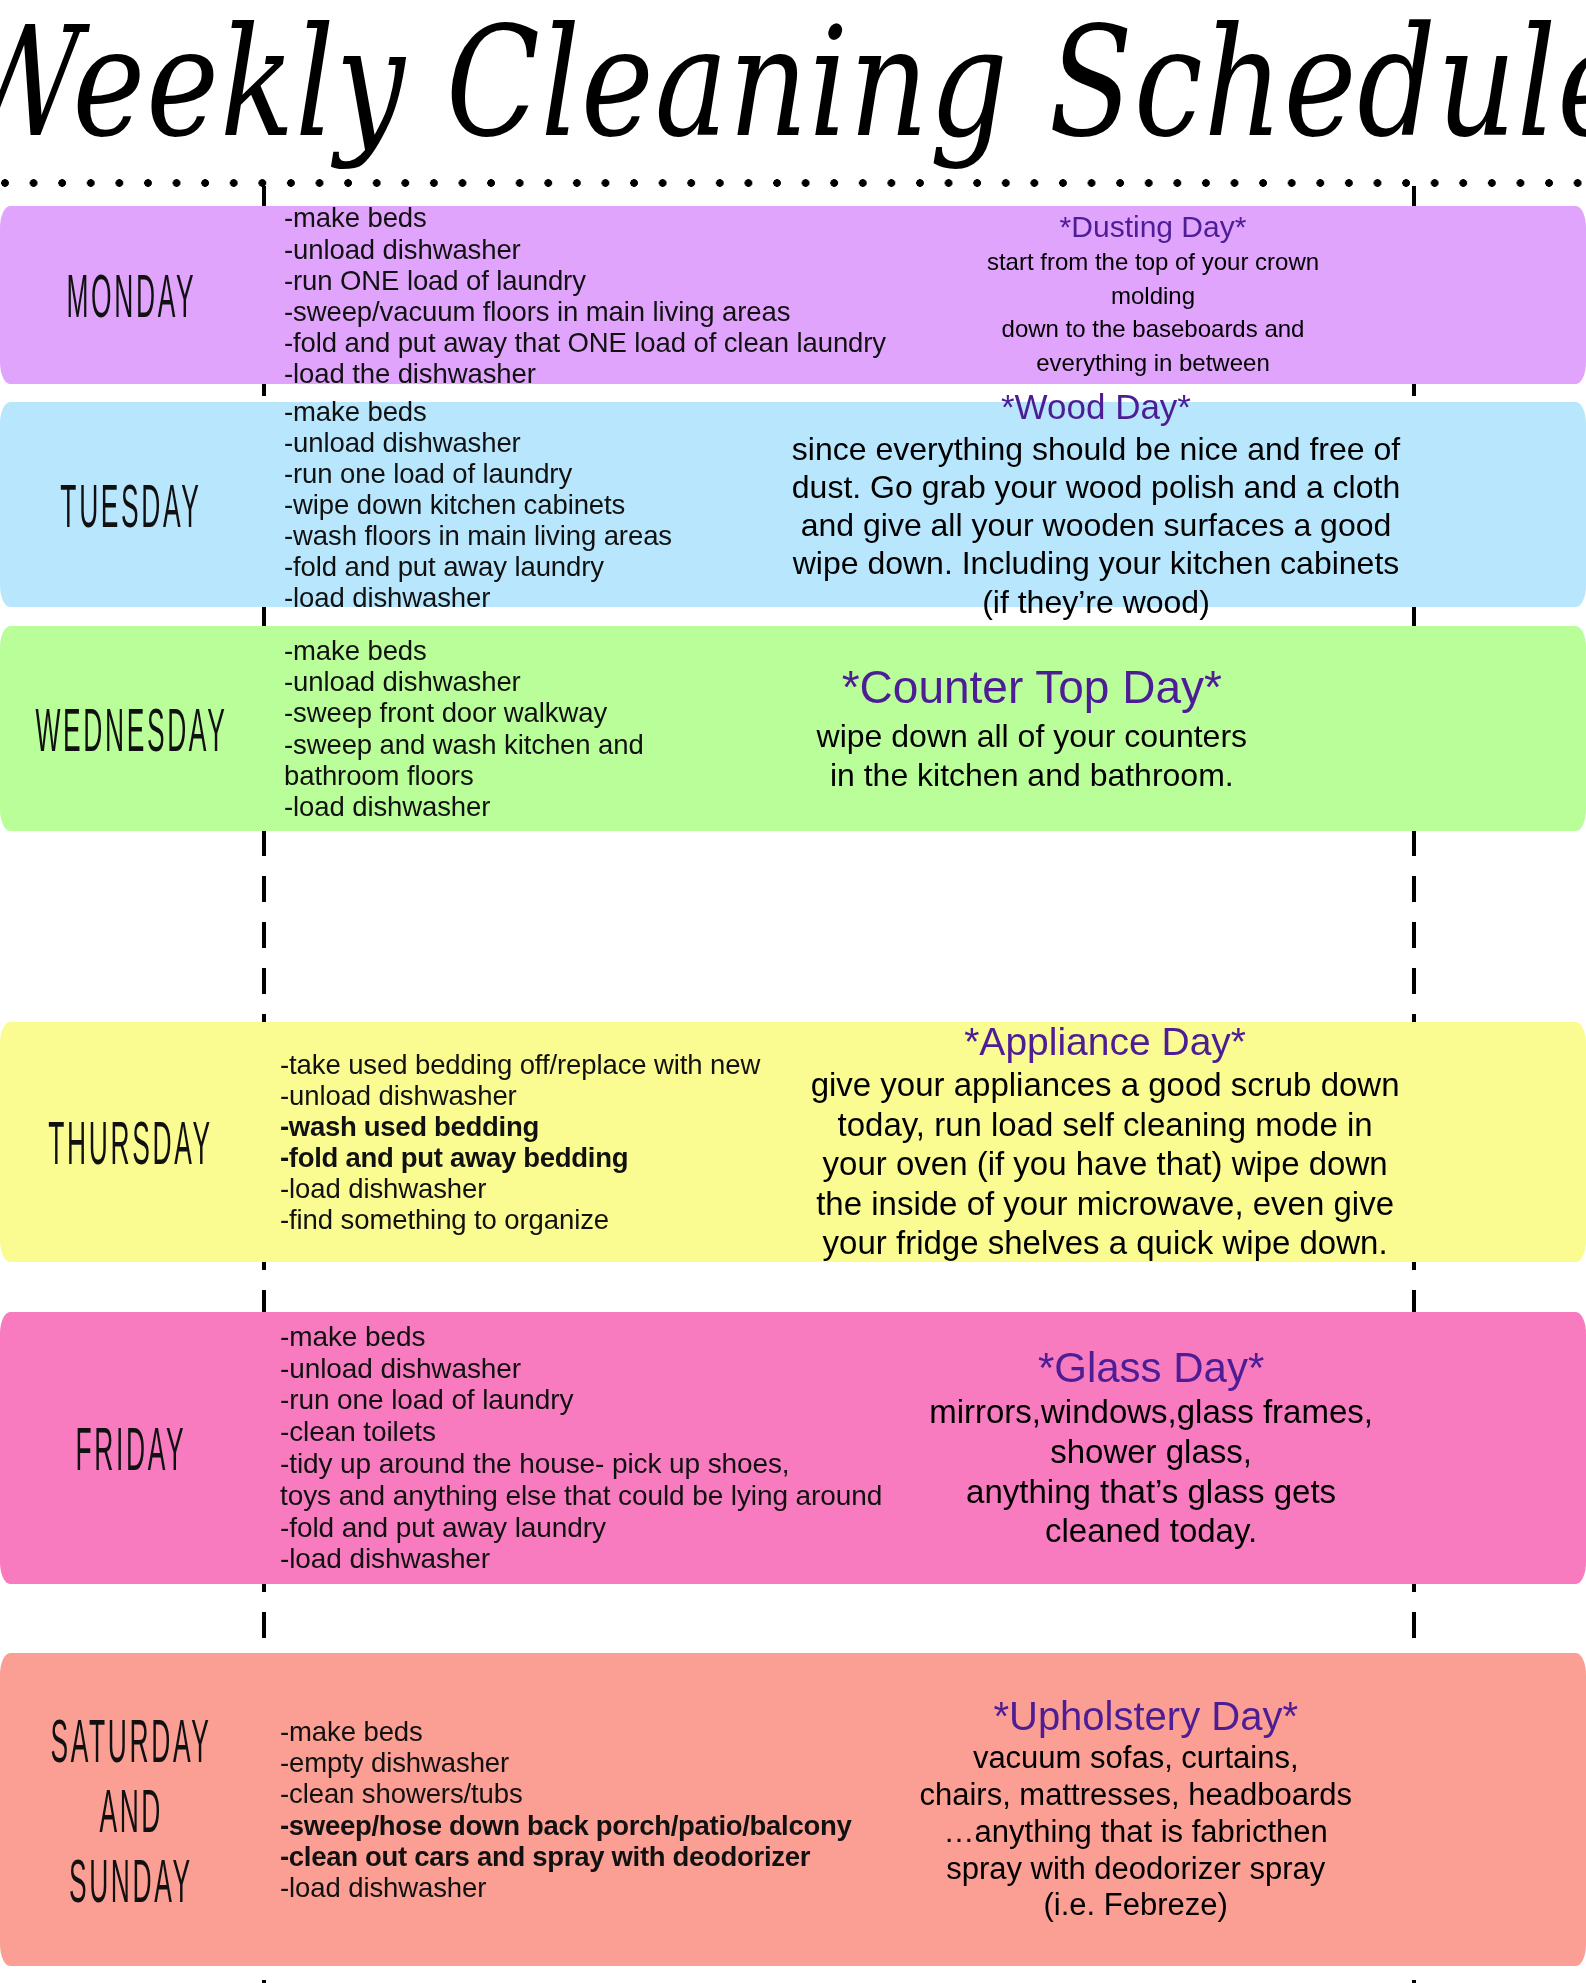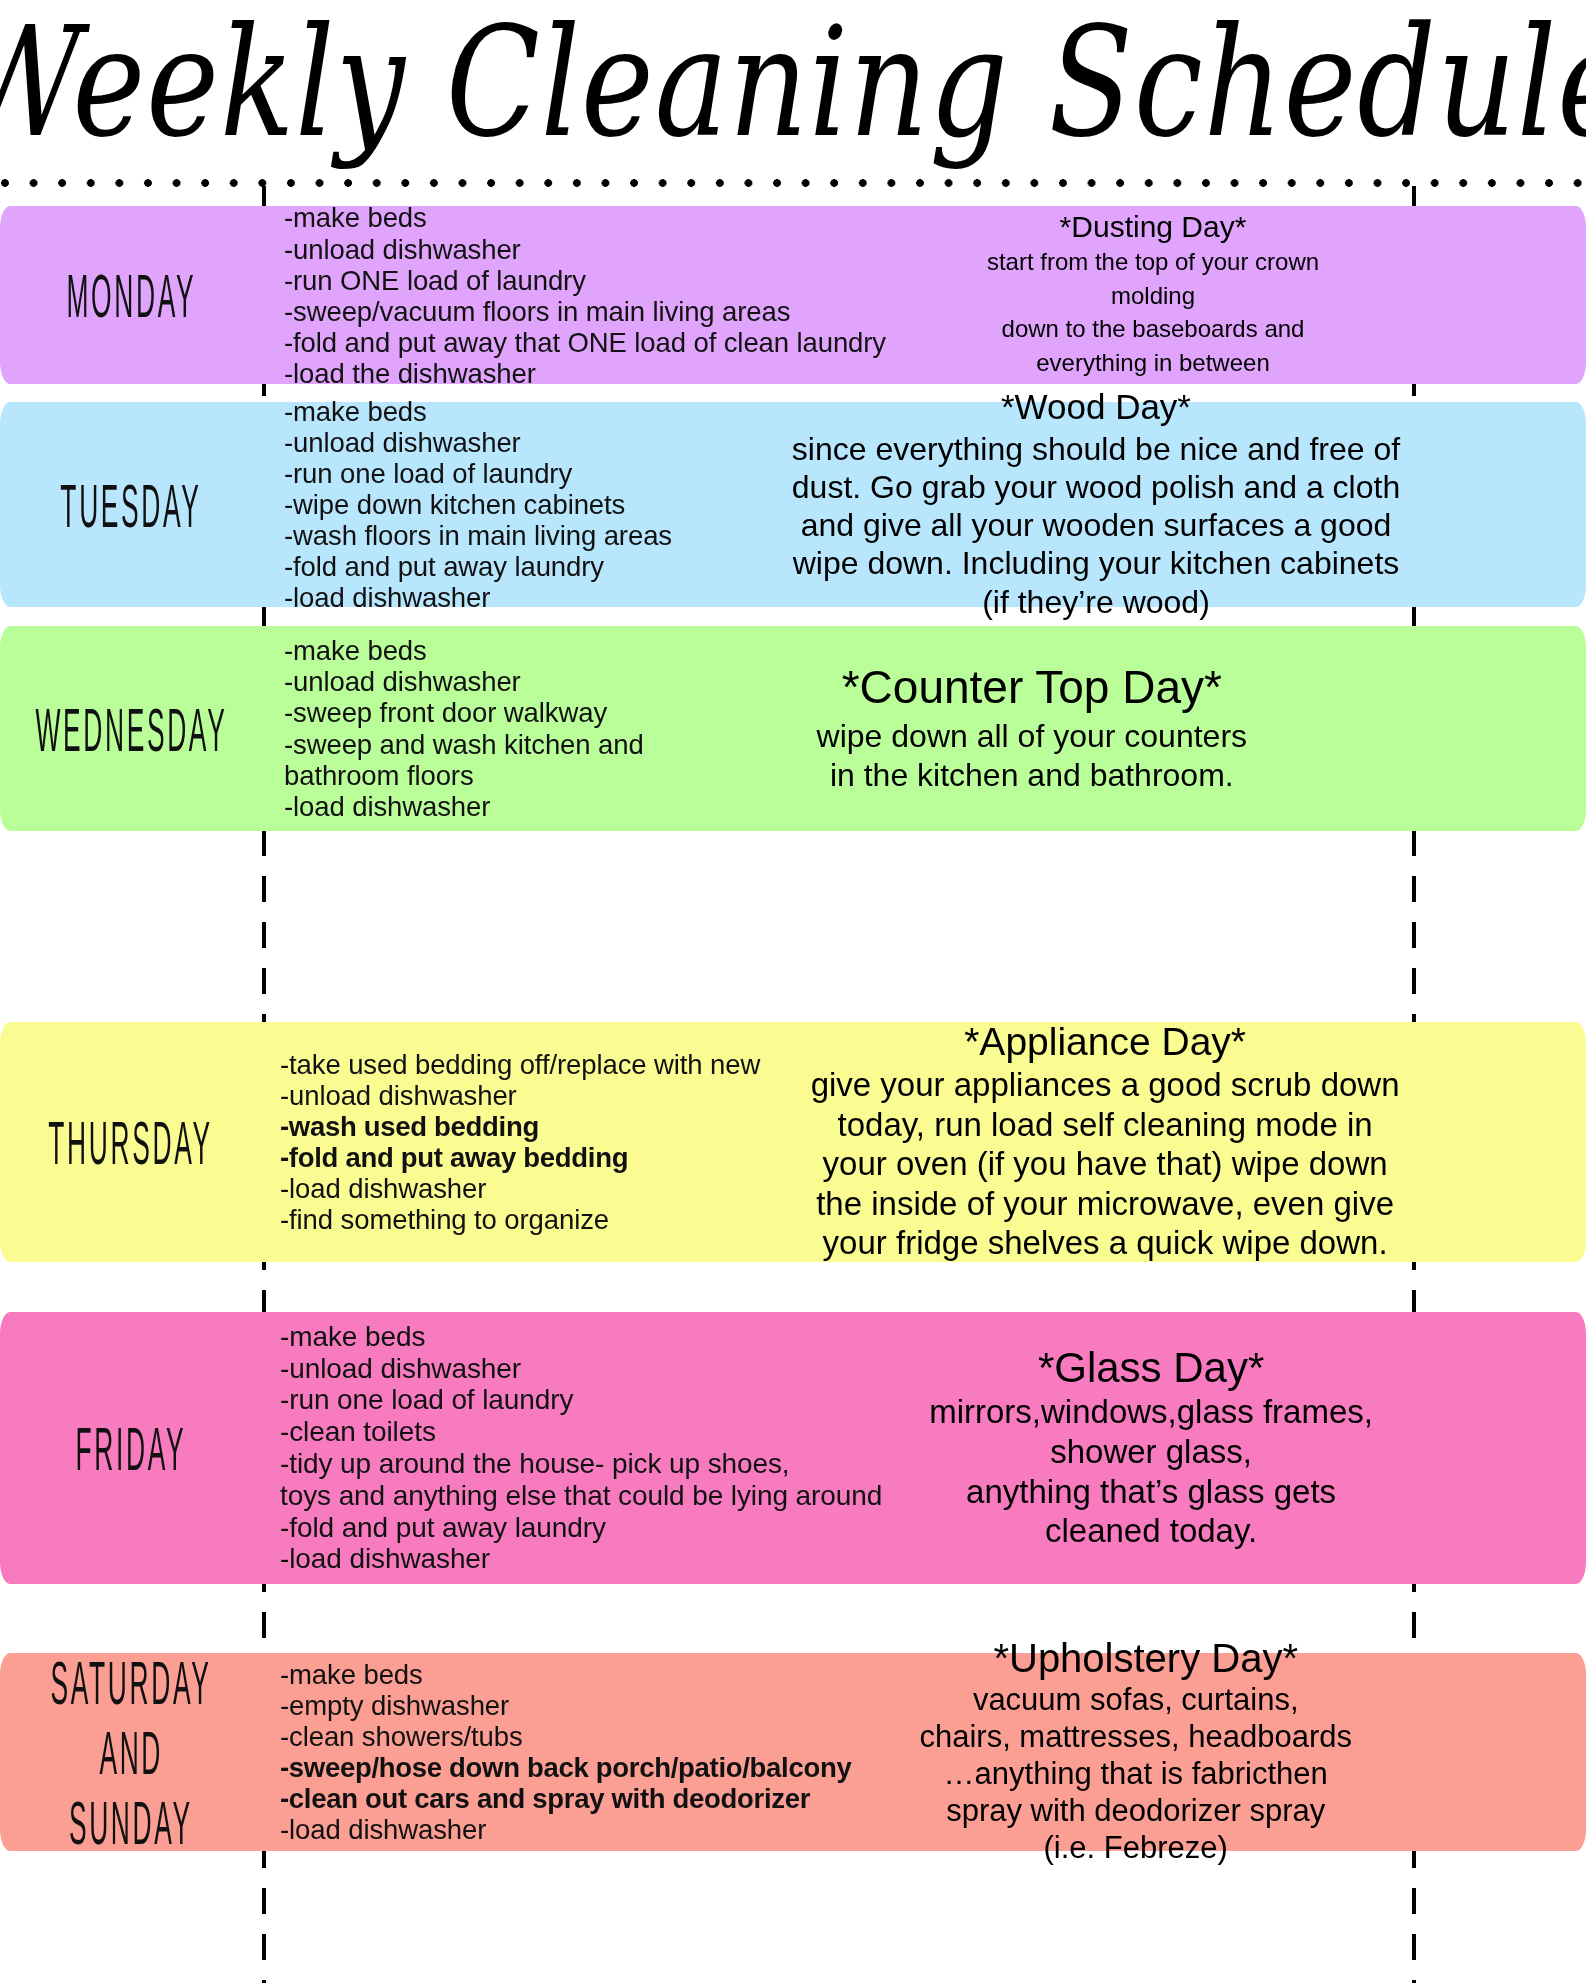--- a/index.html
+++ b/index.html
@@ -121,41 +121,41 @@
     display: flex;
     flex-direction: column;
     align-items: center;
     justify-content: center;
     padding-right: 176px;
     text-align: center;
   }
 
   .detail-title {
     font-family: "Liberation Sans", sans-serif;
-    color: #000000;
+    color: #4c1d95;
     line-height: 1.08;
     white-space: nowrap;
     margin-bottom: 2px;
   }
   .detail-line {
     font-family: "Liberation Sans", sans-serif;
     color: #000000;
     line-height: 1.16;
     white-space: nowrap;
   }
 
   
   #row-monday   { top: 206px;  height: 178px; background: #E0A4FC; }
   #row-tuesday  { top: 402px;  height: 205px; background: #B8E6FC; }
   #row-wednesday{ top: 626px;  height: 205px; background: #BAFE9A; }
   #row-thursday { top: 1023px - 0px; height: 0; } 
 
   #row-thursday { top: 1022px; height: 240px; background: #FAFB91; }
   #row-friday   { top: 1312px; height: 272px; background: #F87BC0; }
-  #row-weekend  { top: 1653px; height: 198px; background: #FB9E93; }
+  #row-weekend  { top: 1653px; height: 313px; background: #FB9E93; }
 
   
   #row-monday .detail-title { font-size: 30px; }
   #row-monday .detail-line  { font-size: 24px; line-height: 1.40; }
   #row-monday .tasks-cell   { padding-top: 2px; }
   #row-monday .task         { font-size: 27.5px; line-height: 1.135; }
 
   #row-tuesday .detail-title { font-size: 35px; margin-bottom: 4px; }
   #row-tuesday .detail-line  { font-size: 32px; line-height: 1.19; }
   #row-tuesday .detail-cell  { padding-right: 76px; }

